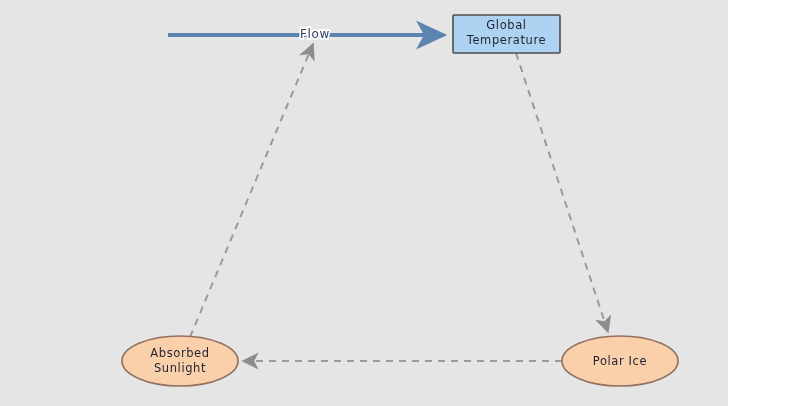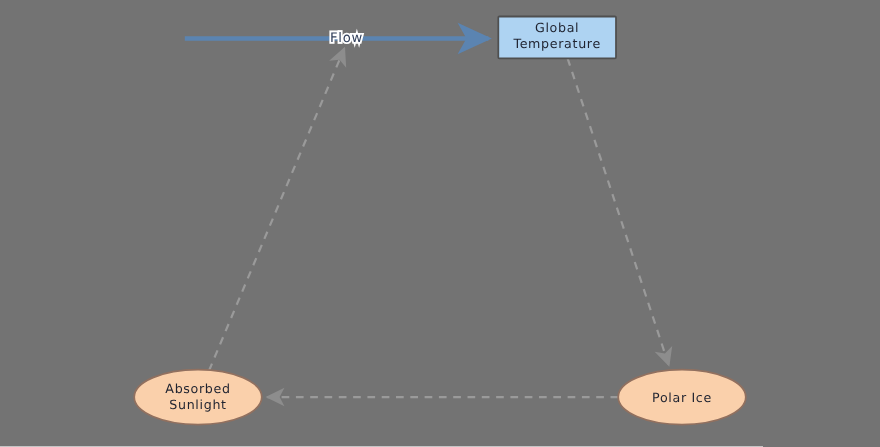--- a/index.html
+++ b/index.html
@@ -9,23 +9,23 @@
     background: #ffffff;
   }
   body {
     width: 800px;
     height: 406px;
     overflow: hidden;
     font-family: "DejaVu Sans", sans-serif;
   }
   #diagram-canvas {
     position: relative;
-    width: 800px;
+    width: 728px;
     height: 406px;
-    background: #737373;
+    background: #e5e5e5;
   }
   #diagram-svg {
     position: absolute;
     top: 0;
     left: 0;
     width: 800px;
     height: 406px;
   }
   .node-label {
     font-family: "DejaVu Sans", sans-serif;

